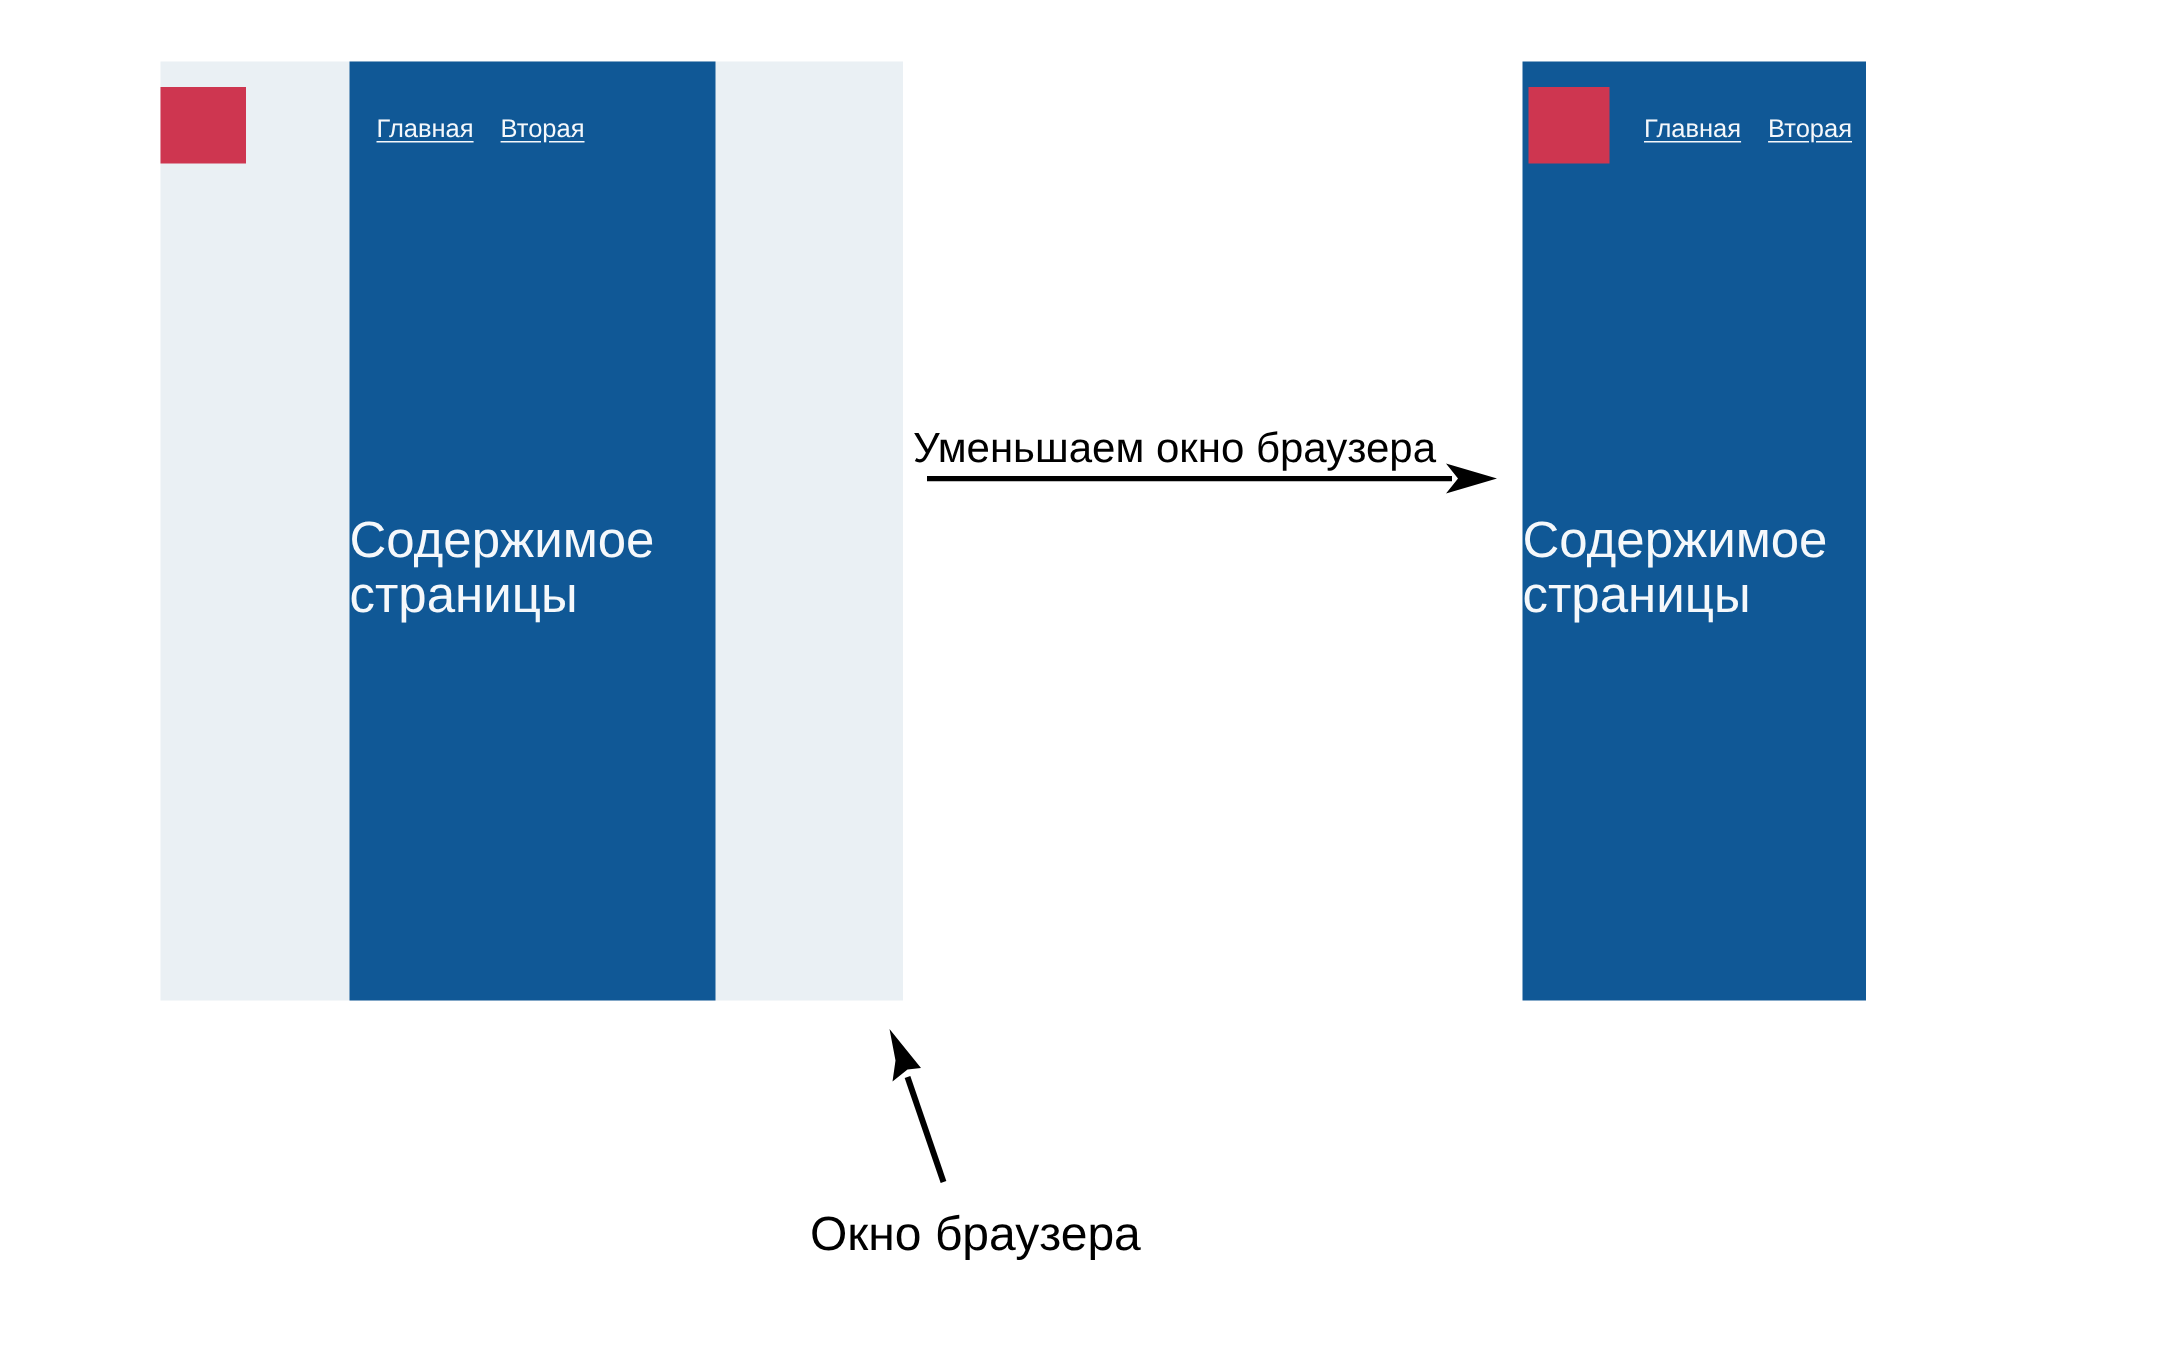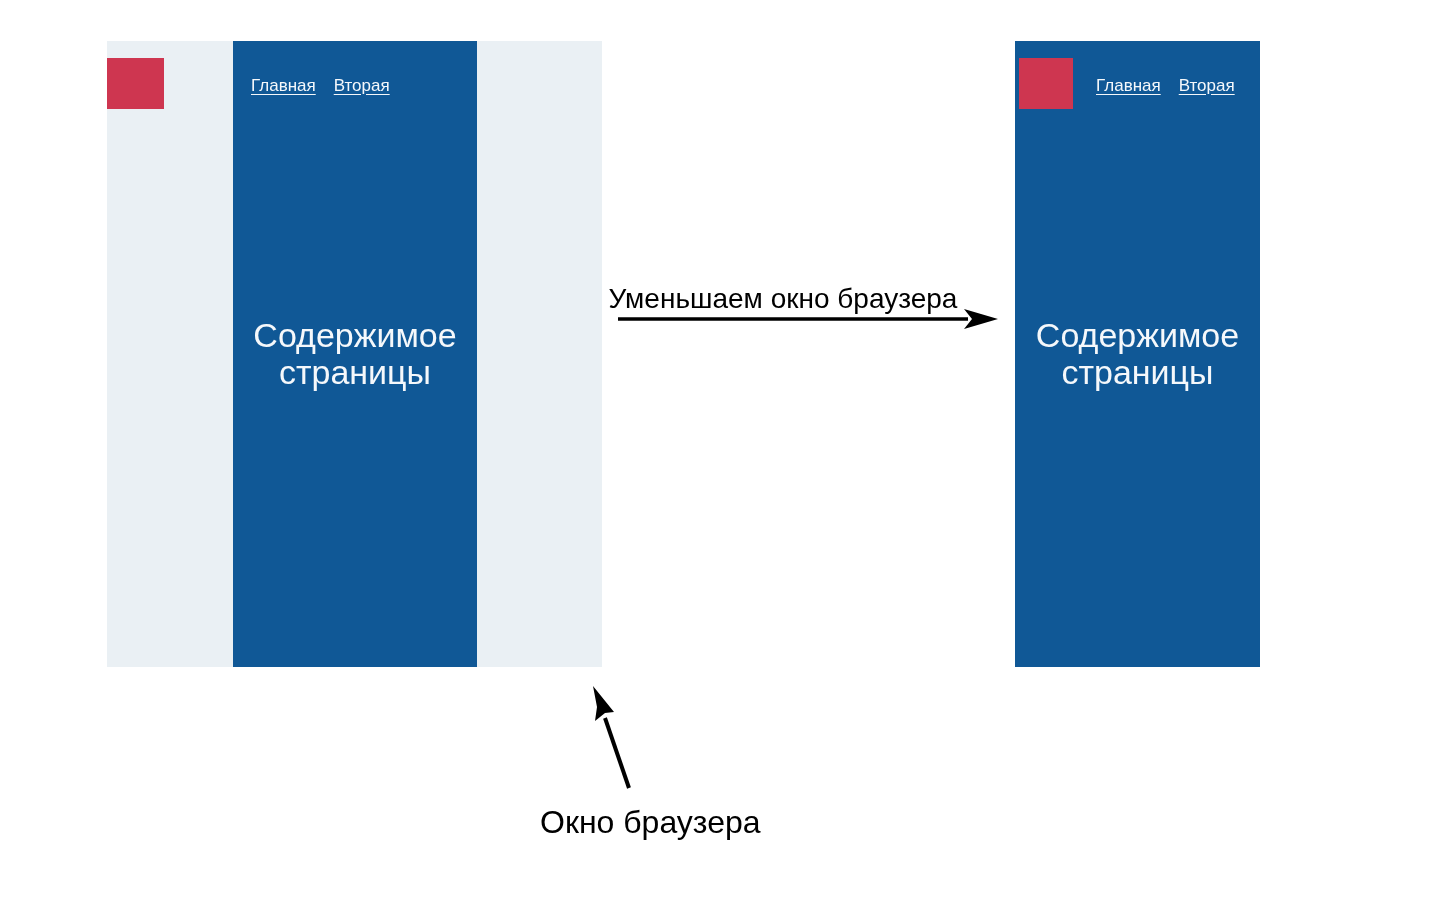--- a/index.html
+++ b/index.html
@@ -3,21 +3,21 @@
 <meta charset="utf-8">
 <style>
   html, body {
     margin: 0;
     padding: 0;
     background: #ffffff;
     font-family: "Liberation Sans", sans-serif;
   }
   .canvas {
     position: relative;
-    width: 1456px;
+    width: 1244px;
     height: 914px;
     background: #ffffff;
     overflow: hidden;
   }
 
   
   .window-wide {
     position: absolute;
     left: 107px;
     top: 41px;
@@ -77,22 +77,21 @@
     text-decoration: underline;
     text-underline-offset: 3px;
     cursor: pointer;
   }
   .content-text {
     position: absolute;
     left: 0;
     right: 0;
     top: 50%;
     transform: translateY(-50%);
-    margin-top: 0;
-    text-align: center;
+    margin-top: 25px;
     color: var(--text-on-blue, #F5F8FB);
     font-size: 34px;
     line-height: 37px;
     font-weight: 400;
   }
 
   
   .resize-label {
     position: absolute;
     left: 588px;

